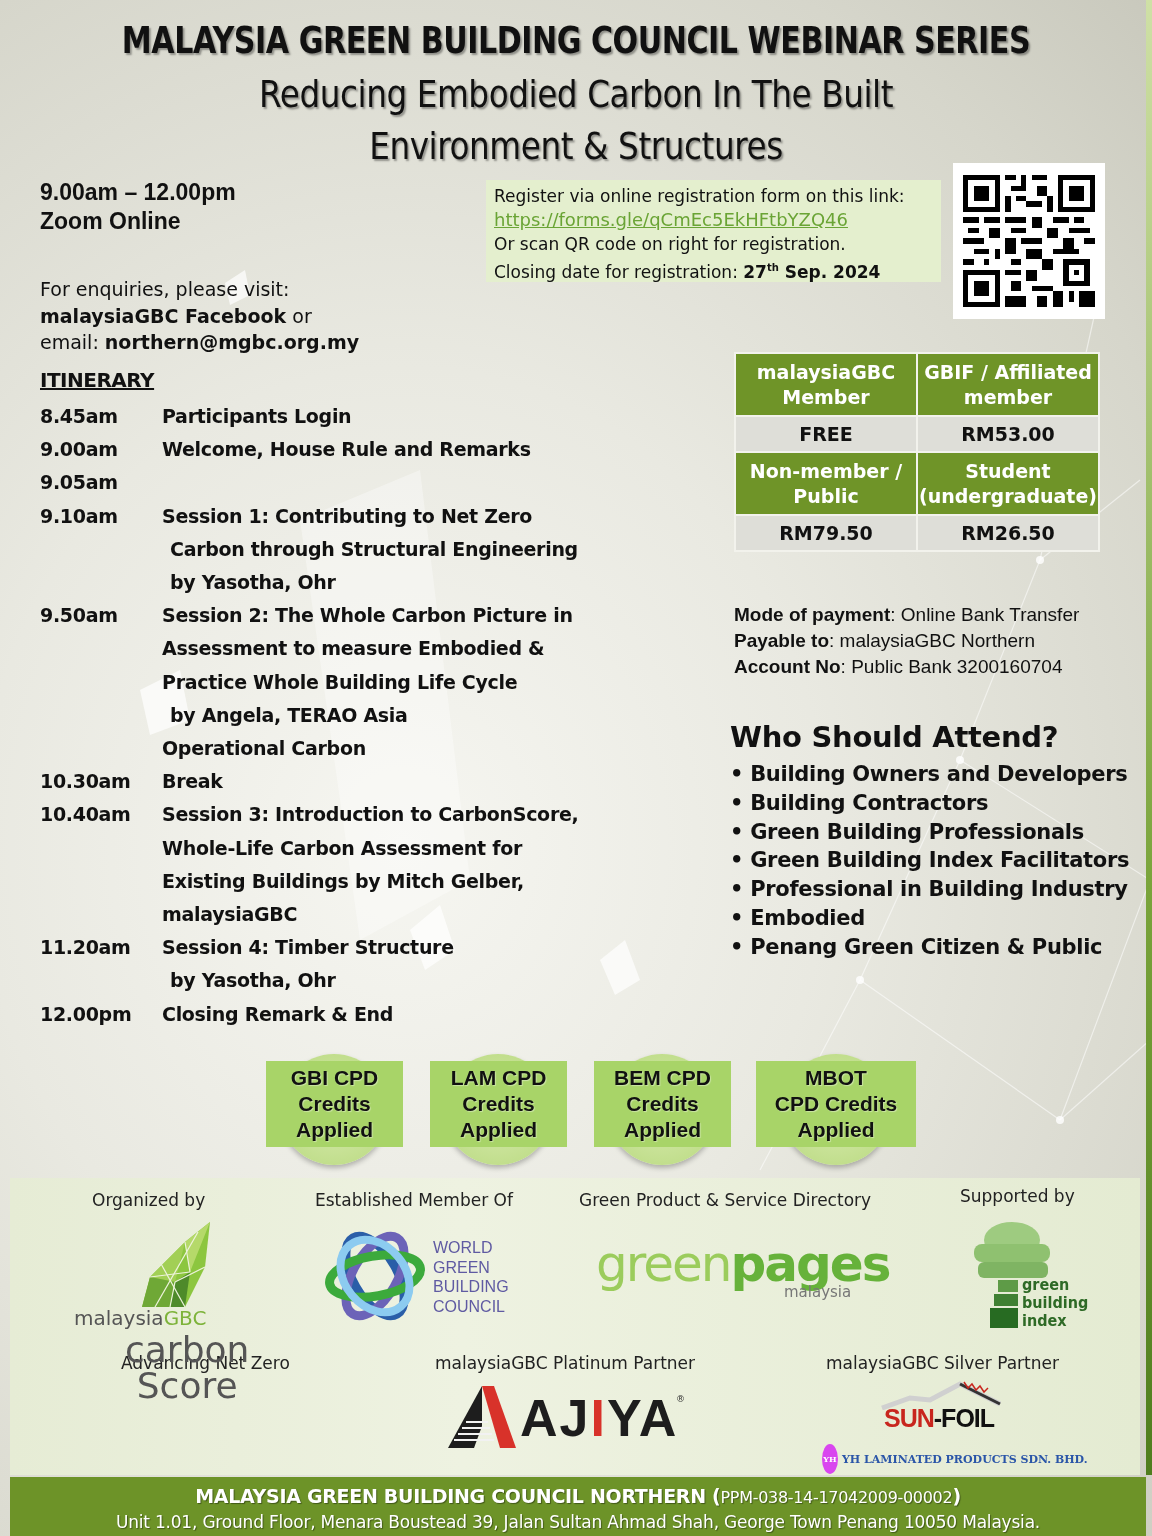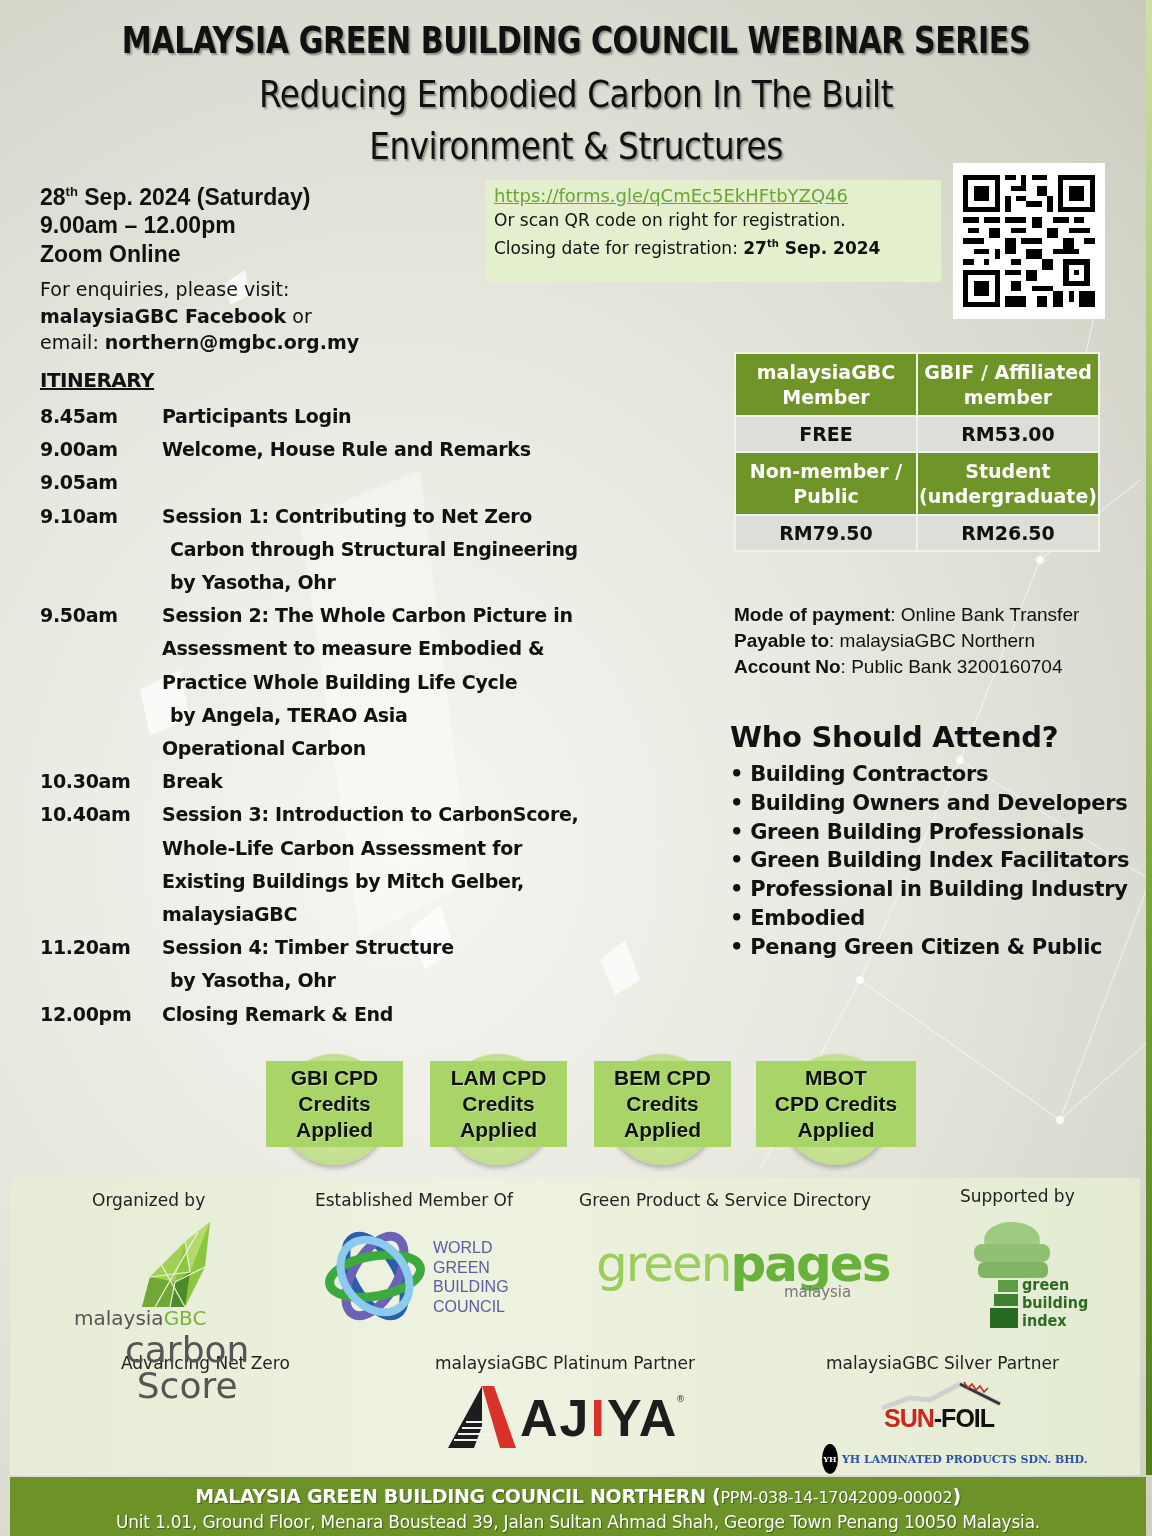--- a/index.html
+++ b/index.html
@@ -131,21 +131,21 @@
 
   .logo-ajiya { position: absolute; left: 448px; top: 1386px; width: 240px; height: 64px; }
   .logo-ajiya .txt { position: absolute; left: 72px; top: 2px; font-family: "Liberation Sans", sans-serif; font-weight: bold; font-size: 52px; color: #1d1d1d; letter-spacing: 2px; }
   .logo-ajiya .txt .red { color: #d8322a; }
   .logo-ajiya .reg { position: absolute; left: 228px; top: 8px; font-size: 9px; color: #333; }
 
   .logo-sunfoil { position: absolute; left: 880px; top: 1380px; width: 190px; height: 85px; }
   .logo-sunfoil .txt { position: absolute; left: 4px; top: 24px; font-family: "Liberation Sans", sans-serif; font-weight: bold; font-size: 25px; letter-spacing: -1px; }
   .logo-sunfoil .txt .red { color: #c8261e; }
   .logo-sunfoil .yh { position: absolute; left: -58px; top: 64px; font-family: "DejaVu Serif", serif; font-weight: bold; font-size: 11px; color: #2a55a8; white-space: nowrap; display: flex; align-items: center; gap: 4px; }
-  .logo-sunfoil .yh .badge { width: 16px; height: 30px; border-radius: 50%; background: #000000; color: #fff; font-size: 8px; display: inline-flex; align-items: center; justify-content: center; }
+  .logo-sunfoil .yh .badge { width: 16px; height: 30px; border-radius: 50%; background: #d946ef; color: #fff; font-size: 8px; display: inline-flex; align-items: center; justify-content: center; }
 
   .footer {
     position: absolute; left: 10px; top: 1477px; width: 1136px; height: 59px; background: #6d9328;
     color: #fff; text-align: center; text-shadow: 1px 1px 1px rgba(0,0,0,0.4);
   }
   .footer .l1 { font-size: 19px; font-weight: bold; line-height: 26px; margin-top: 6px; letter-spacing: -0.3px; }
   .footer .l1 .reg { font-weight: normal; font-size: 16px; }
   .footer .l2 { font-size: 17px; line-height: 22px; letter-spacing: -0.2px; }
 </style>
 </head>
@@ -181,32 +181,32 @@
     <polygon points="300,520 420,470 470,880 360,940"></polygon>
   </g>
 </svg>
 <div class="right-stripe"></div>
 
 <div class="title-main">MALAYSIA GREEN BUILDING COUNCIL WEBINAR SERIES</div>
 <div class="title-sub l1">Reducing Embodied Carbon In The Built</div>
 <div class="title-sub l2">Environment &amp; Structures</div>
 
 <div class="event-info">
-  <div class="line"><span>28</span><sup>th</sup><span> Sep. 2024 (Saturday)</span></div>
   <div class="line">9.00am – 12.00pm</div>
   <div class="line">Zoom Online</div>
 </div>
 
 <div class="enquiry">
   <div>For enquiries, please visit:</div>
   <div><b>malaysiaGBC Facebook</b><span> or</span></div>
   <div><span>email: </span><b>northern@mgbc.org.my</b></div>
 </div>
 
 <div class="reg-box">
+  <div>Register via online registration form on this link:</div>
   <div class="link">https://forms.gle/qCmEc5EkHFtbYZQ46</div>
   <div>Or scan QR code on right for registration.</div>
   <div><span>Closing date for registration: </span><b><span>27</span><sup>th</sup><span> Sep. 2024</span></b></div>
 </div>
 
 <div class="qr">
   <svg viewBox="0 0 25 25" shape-rendering="crispEdges">
     <rect width="25" height="25" fill="#fff"></rect>
     <g fill="#000">
       <rect x="0" y="0" width="7" height="7"></rect>
@@ -354,22 +354,22 @@
   </table>
 
 <div class="payment">
   <div><b>Mode of payment</b><span>: Online Bank Transfer</span></div>
   <div><b>Payable to</b><span>: malaysiaGBC Northern</span></div>
   <div><b>Account No</b><span>: Public Bank 3200160704</span></div>
 </div>
 
 <div class="attend-title">Who Should Attend?</div>
 <ul class="attend-list">
+  <li>Building Owners and Developers</li>
   <li>Building Contractors</li>
-  <li>Building Owners and Developers</li>
   <li>Green Building Professionals</li>
   <li>Green Building Index Facilitators</li>
   <li>Professional in Building Industry</li>
   <li>Embodied</li>
   <li>Penang Green Citizen &amp; Public</li>
 </ul>
 
 <div class="cpd-row">
   <div class="cpd" style="left:0">
     <div class="circle"></div>

